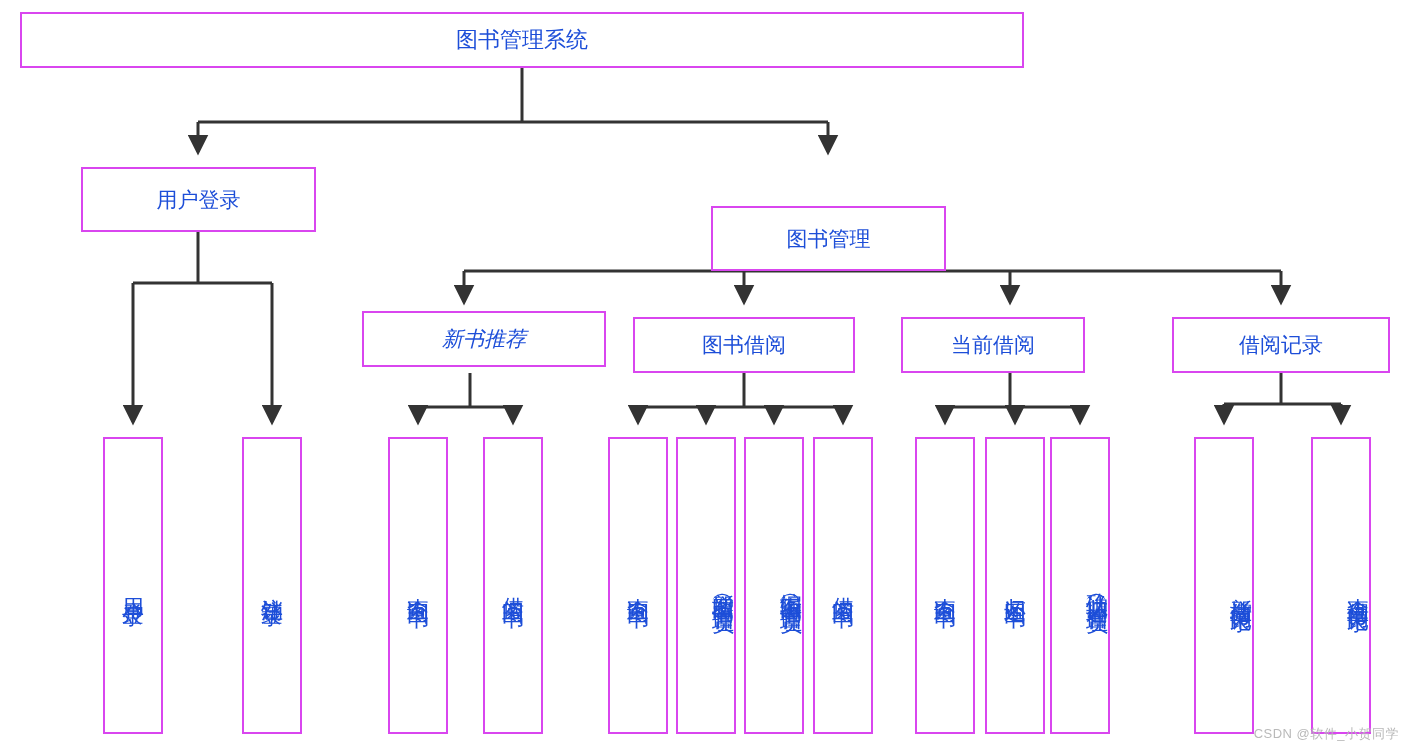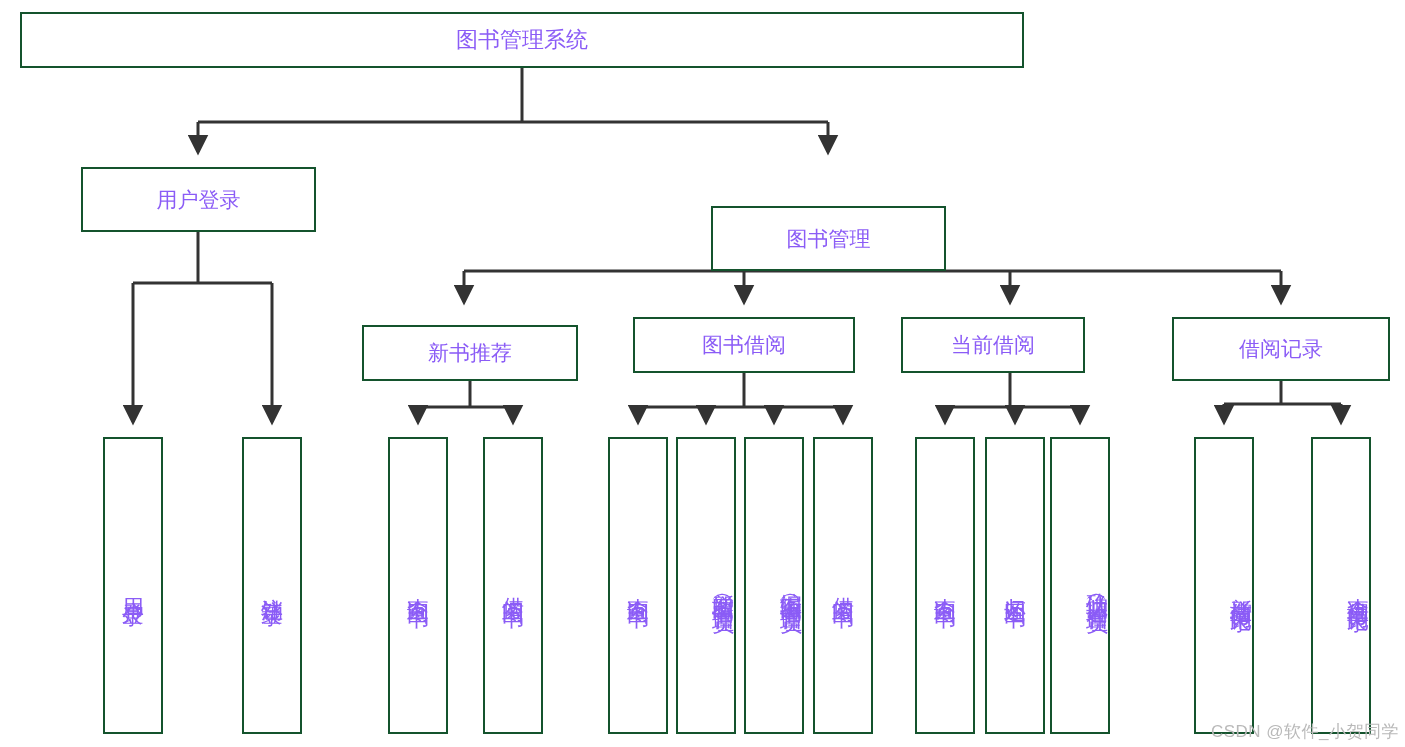--- a/index.html
+++ b/index.html
@@ -3,41 +3,41 @@
 <meta charset="utf-8">
 <style>
   html,body{margin:0;padding:0;background:#ffffff;}
   body{
     font-family:"Liberation Sans","DejaVu Sans",sans-serif;
     width:1405px;height:747px;overflow:hidden;position:relative;
   }
   #canvas{position:absolute;left:0;top:0;width:1405px;height:747px;}
   .node{
     position:absolute;box-sizing:border-box;
-    border:2px solid #14532d;background:#ffffff;
+    border:2px solid #d946ef;background:#ffffff;
     display:flex;align-items:center;justify-content:center;
-    color:#8b5cf6;
+    color:#1d4ed8;
   }
   .node.level0{font-size:22px;}
   .node.level1{font-size:21px;}
   .node.level2{font-size:21px;}
   .node.leaf{
     writing-mode:vertical-rl;
     text-orientation:upright;
     font-size:22px;
     letter-spacing:3px;
     padding-top:6px;
     align-items:flex-start;
     justify-content:center;
     line-height:1;
   }
   .node.leaf.short{align-items:center;padding-top:0;}
   #watermark{
     position:absolute;right:6px;bottom:4px;
-    font-size:17px;color:#b9b9b9;letter-spacing:0.5px;
+    font-size:13px;color:#b9b9b9;letter-spacing:0.5px;
     white-space:nowrap;pointer-events:none;
   }
 </style>
 </head>
 <body>
 
 <svg id="canvas" viewBox="0 0 1405 747" xmlns="http://www.w3.org/2000/svg">
   <defs>
     <marker id="arrow" viewBox="0 0 12 12" refX="10" refY="6" markerWidth="7" markerHeight="7" orient="auto-start-reverse">
       <path d="M 0 0 L 12 6 L 0 12 z" fill="#333333"></path>
@@ -90,30 +90,30 @@
 <div id="nodes">
     <div class="node level0" style="left: 20px; top: 12px; width: 1004px; height: 56px;">
       <span>图书管理系统</span>
     </div>
     <div class="node level1" style="left: 81px; top: 167px; width: 235px; height: 65px;">
       <span>用户登录</span>
     </div>
     <div class="node level1" style="left: 711px; top: 167px; width: 235px; height: 65px; margin-top: 39px;">
       <span>图书管理</span>
     </div>
-    <div class="node level2" style="left: 362px; top: 325px; width: 216px; height: 56px;">
+    <div class="node level2" style="left: 362px; top: 311px; width: 244px; height: 56px; font-style: italic;">
       <span>新书推荐</span>
     </div>
     <div class="node level2" style="left: 633px; top: 317px; width: 222px; height: 56px; text-align: right;">
       <span>图书借阅</span>
     </div>
     <div class="node level2" style="left: 901px; top: 317px; width: 184px; height: 56px;">
       <span>当前借阅</span>
     </div>
-    <div class="node level2" style="left: 1172px; top: 317px; width: 218px; height: 64px;">
+    <div class="node level2" style="left: 1172px; top: 317px; width: 218px; height: 56px;">
       <span>借阅记录</span>
     </div>
     <div class="node leaf short" style="left: 103px; top: 437px; width: 60px; height: 297px;">
       <span>用户登录</span>
     </div>
     <div class="node leaf short" style="left: 242px; top: 437px; width: 60px; height: 297px;">
       <span>注销登录</span>
     </div>
     <div class="node leaf short" style="left: 388px; top: 437px; width: 60px; height: 297px;">
       <span>查询图书</span>

